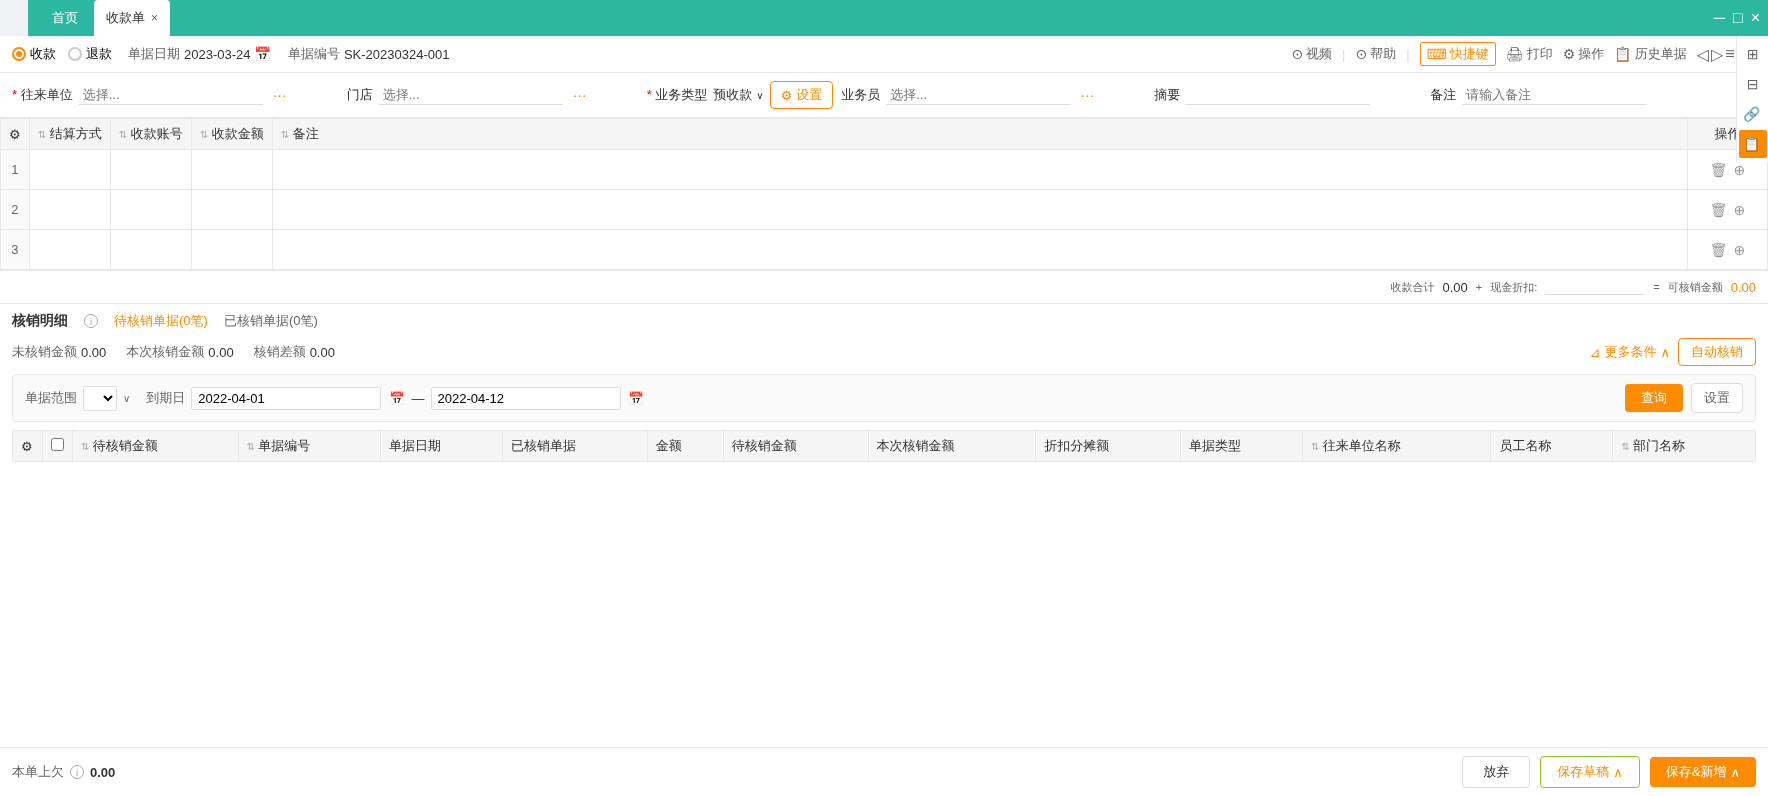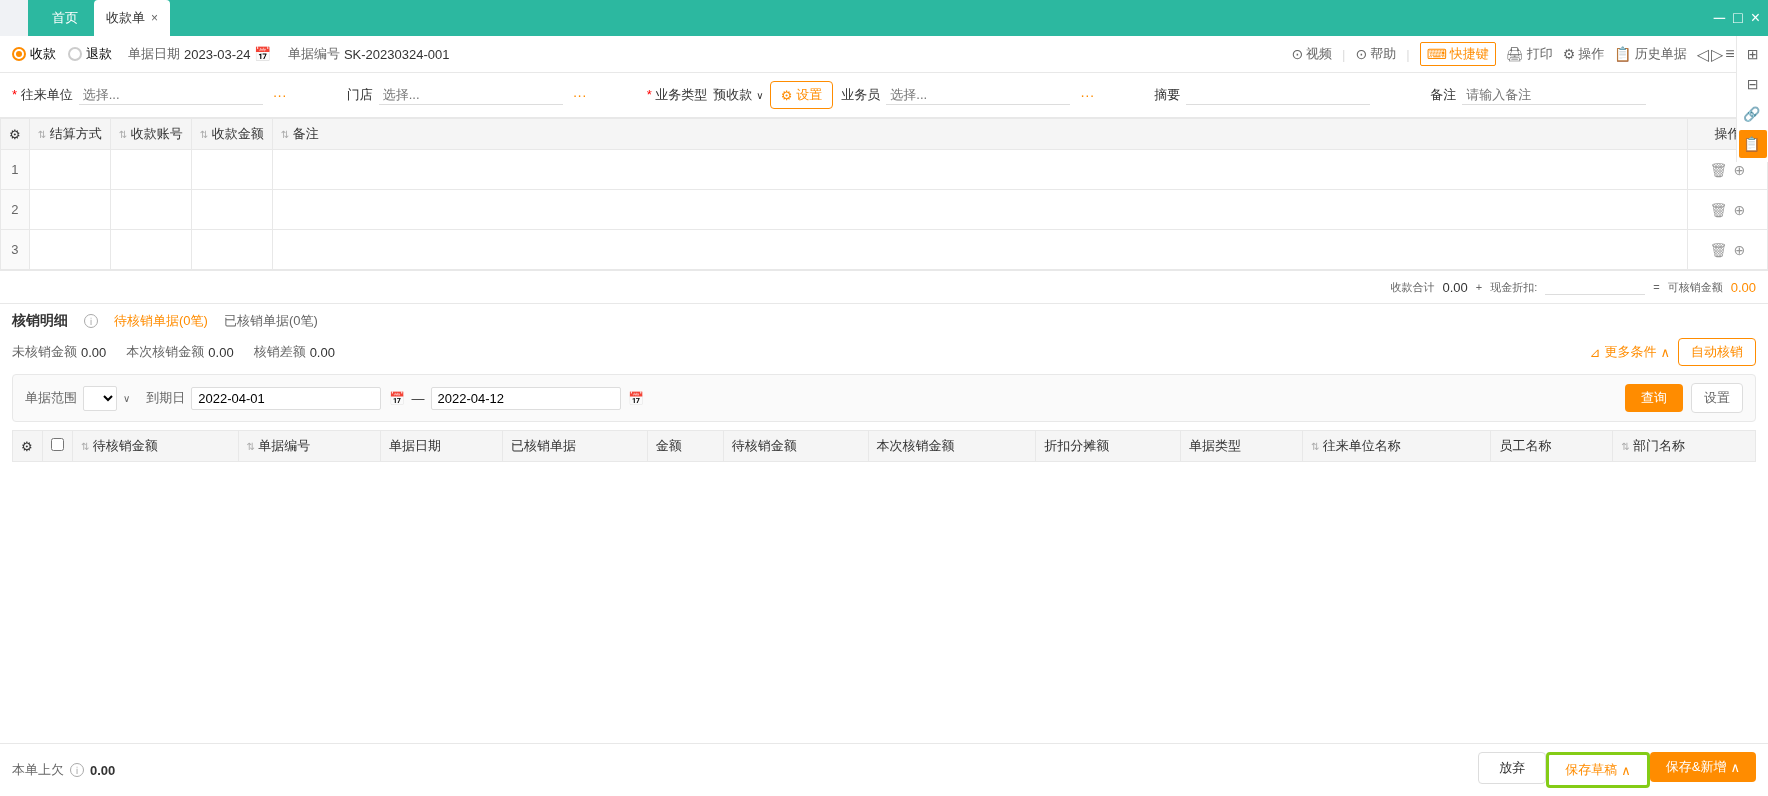--- a/index.html
+++ b/index.html
@@ -140,26 +140,26 @@
       background: #f5f5f5; border: 1px solid #e8e8e8; padding: 6px 8px; text-align: left; font-weight: normal; color: #333; white-space: nowrap; font-size: 12px;
     }
     .th-check { width: 30px; text-align: center; }
 
     
     .bottom-footer {
       display: flex; align-items: center; justify-content: space-between; padding: 8px 12px; border-top: 1px solid #e8e8e8; background: #fff; flex-shrink: 0;
     }
     .bottom-left { display: flex; align-items: center; gap: 6px; color: #666; }
     .bottom-value { color: #333; font-weight: bold; }
-    .bottom-right { display: flex; align-items: flex-start; gap: 0; }
+    .bottom-right { display: flex; align-items: center; gap: 10px; }
     .btn-abandon {
       background: #fff; border: 1px solid #ddd; color: #333; padding: 6px 20px; border-radius: 4px; cursor: pointer; font-size: 13px;
     }
     .btn-draft {
-      background: #fff; border: 3px solid #84cc16; color: #ff8c00; padding: 6px 16px; border-radius: 4px; cursor: pointer; font-size: 13px; display: flex; align-items: center; gap: 4px;
+      background: #fff; border: 1px solid #84cc16; color: #ff8c00; padding: 6px 16px; border-radius: 4px; cursor: pointer; font-size: 13px; display: flex; align-items: center; gap: 4px;
     }
     .btn-save-new {
       background: #ff8c00; border: none; color: #fff; padding: 6px 16px; border-radius: 4px; cursor: pointer; font-size: 13px; display: flex; align-items: center; gap: 4px;
     }
 
     
     .right-sidebar {
       position: fixed; right: 0; top: 36px; width: 32px; display: flex; flex-direction: column; align-items: center; gap: 2px; background: #fff; border-left: 1px solid #e8e8e8; padding: 4px 0; z-index: 10;
     }
     .sidebar-icon {

